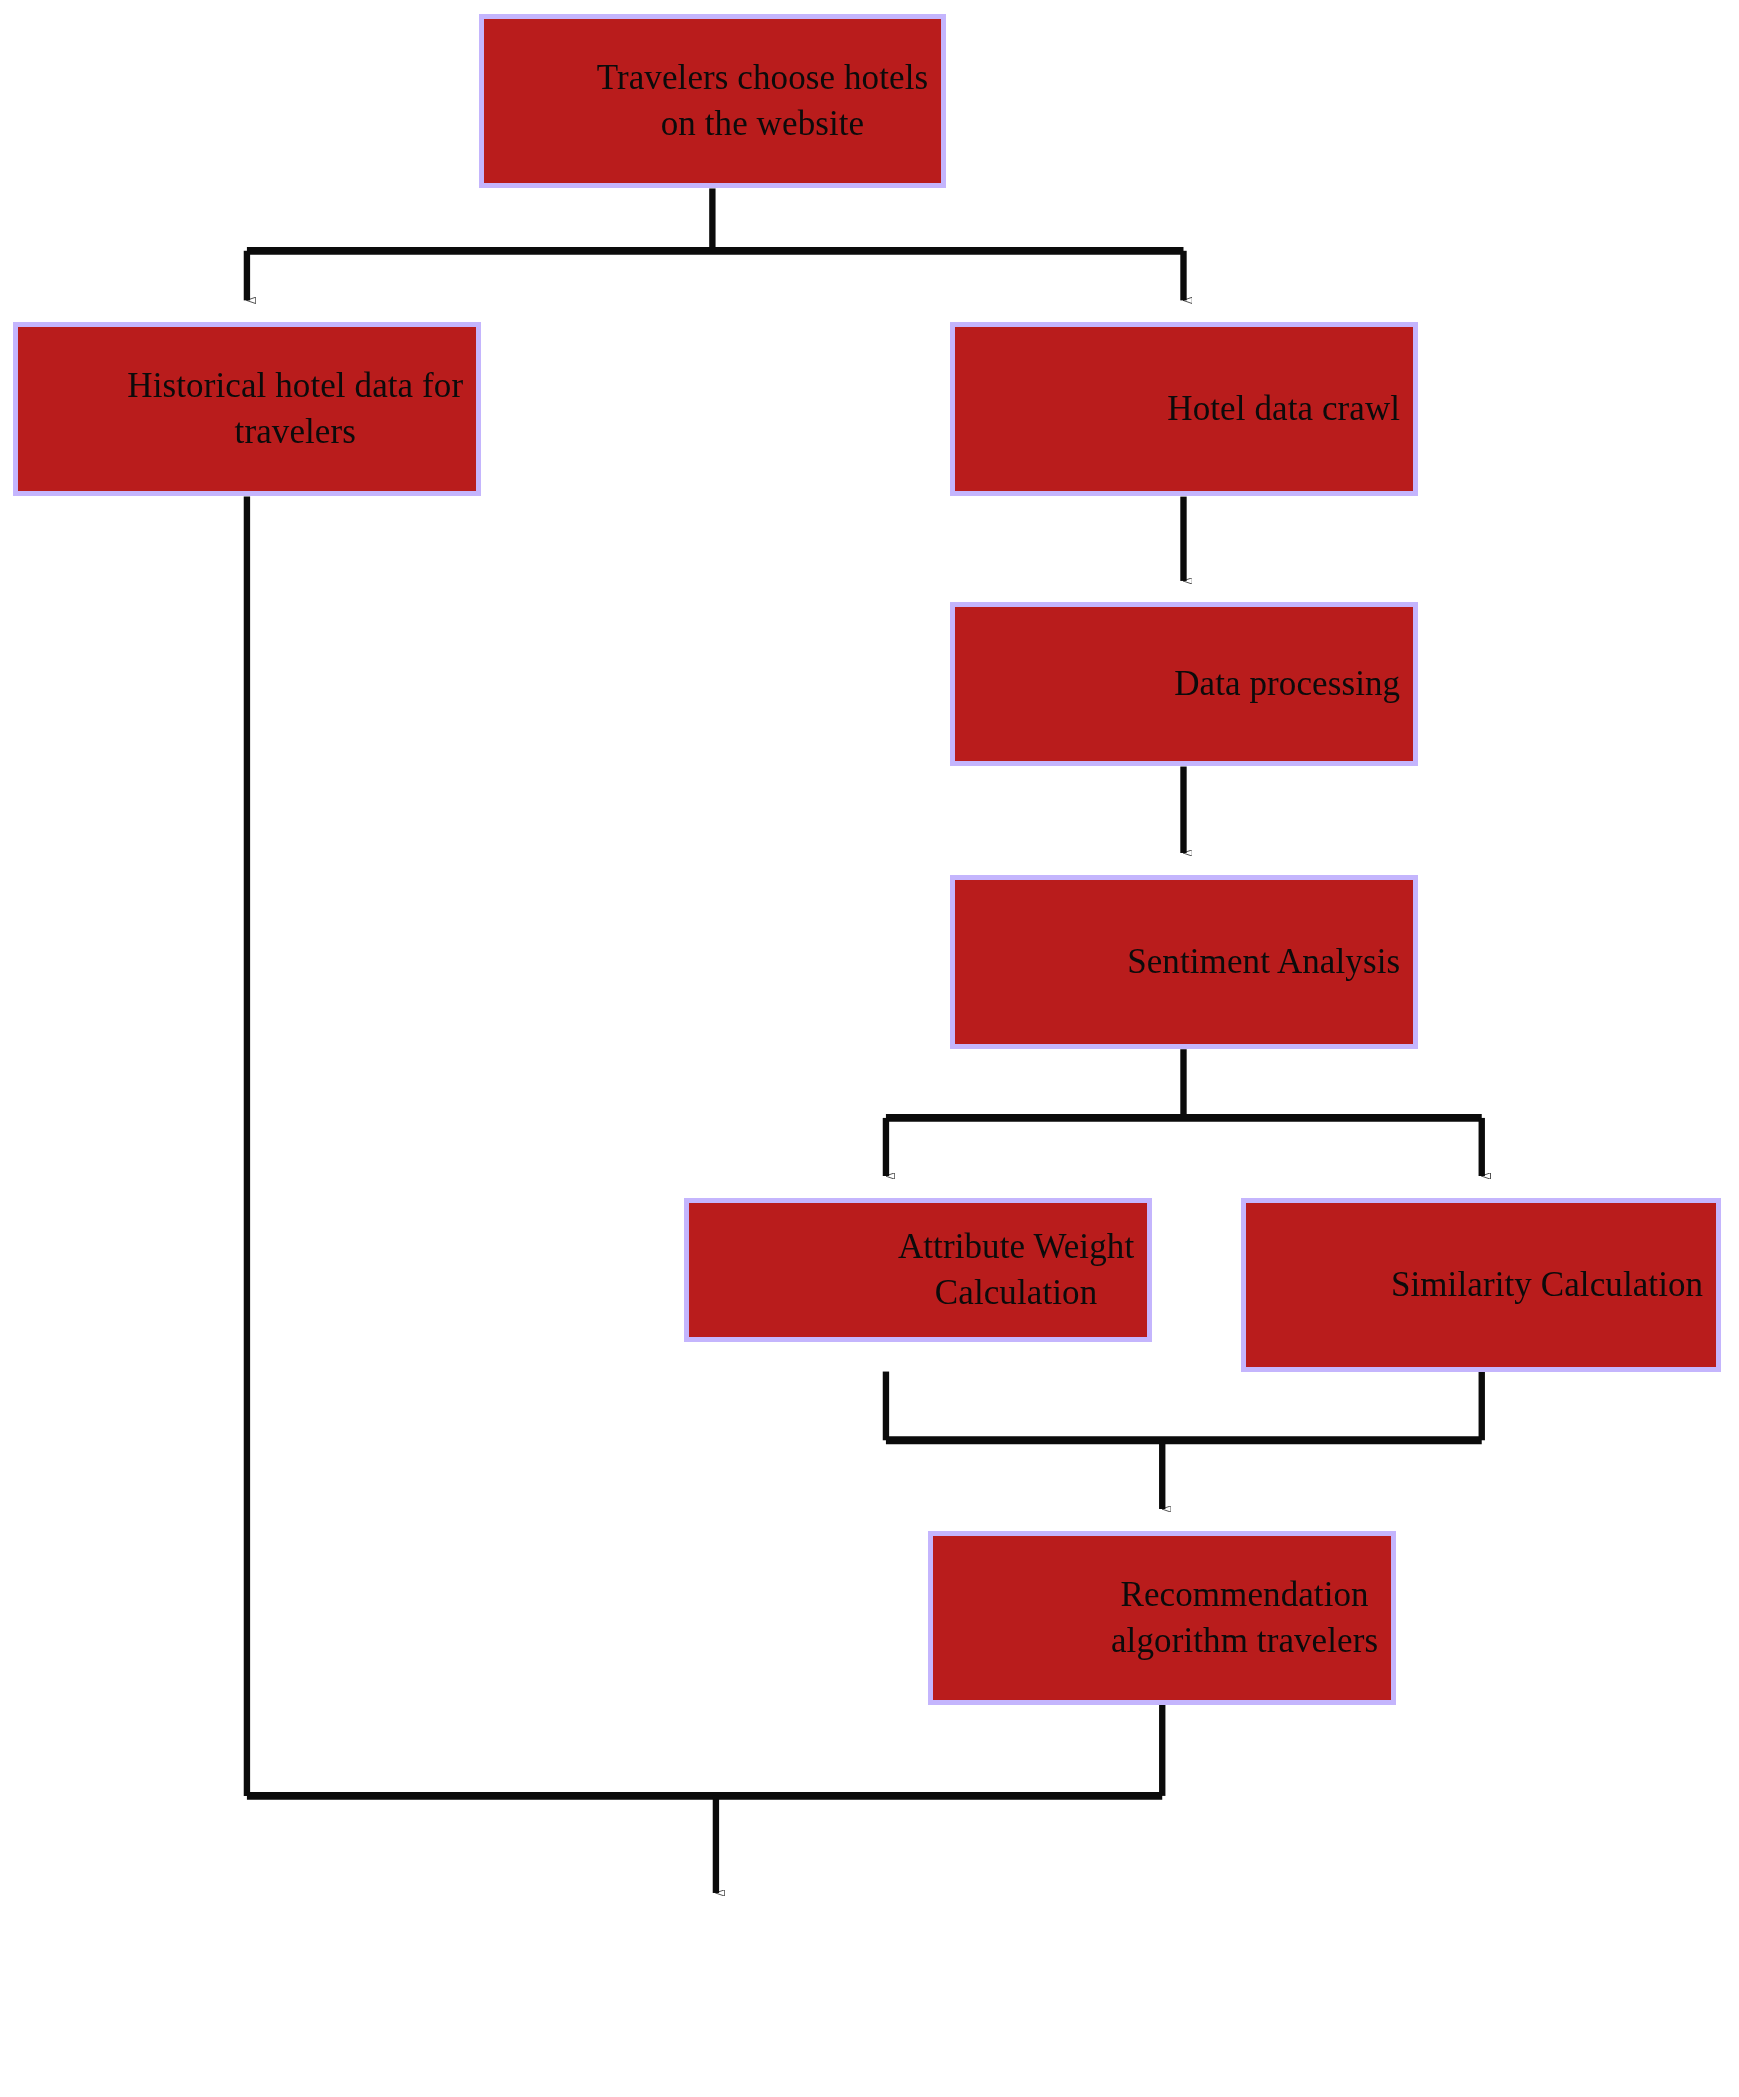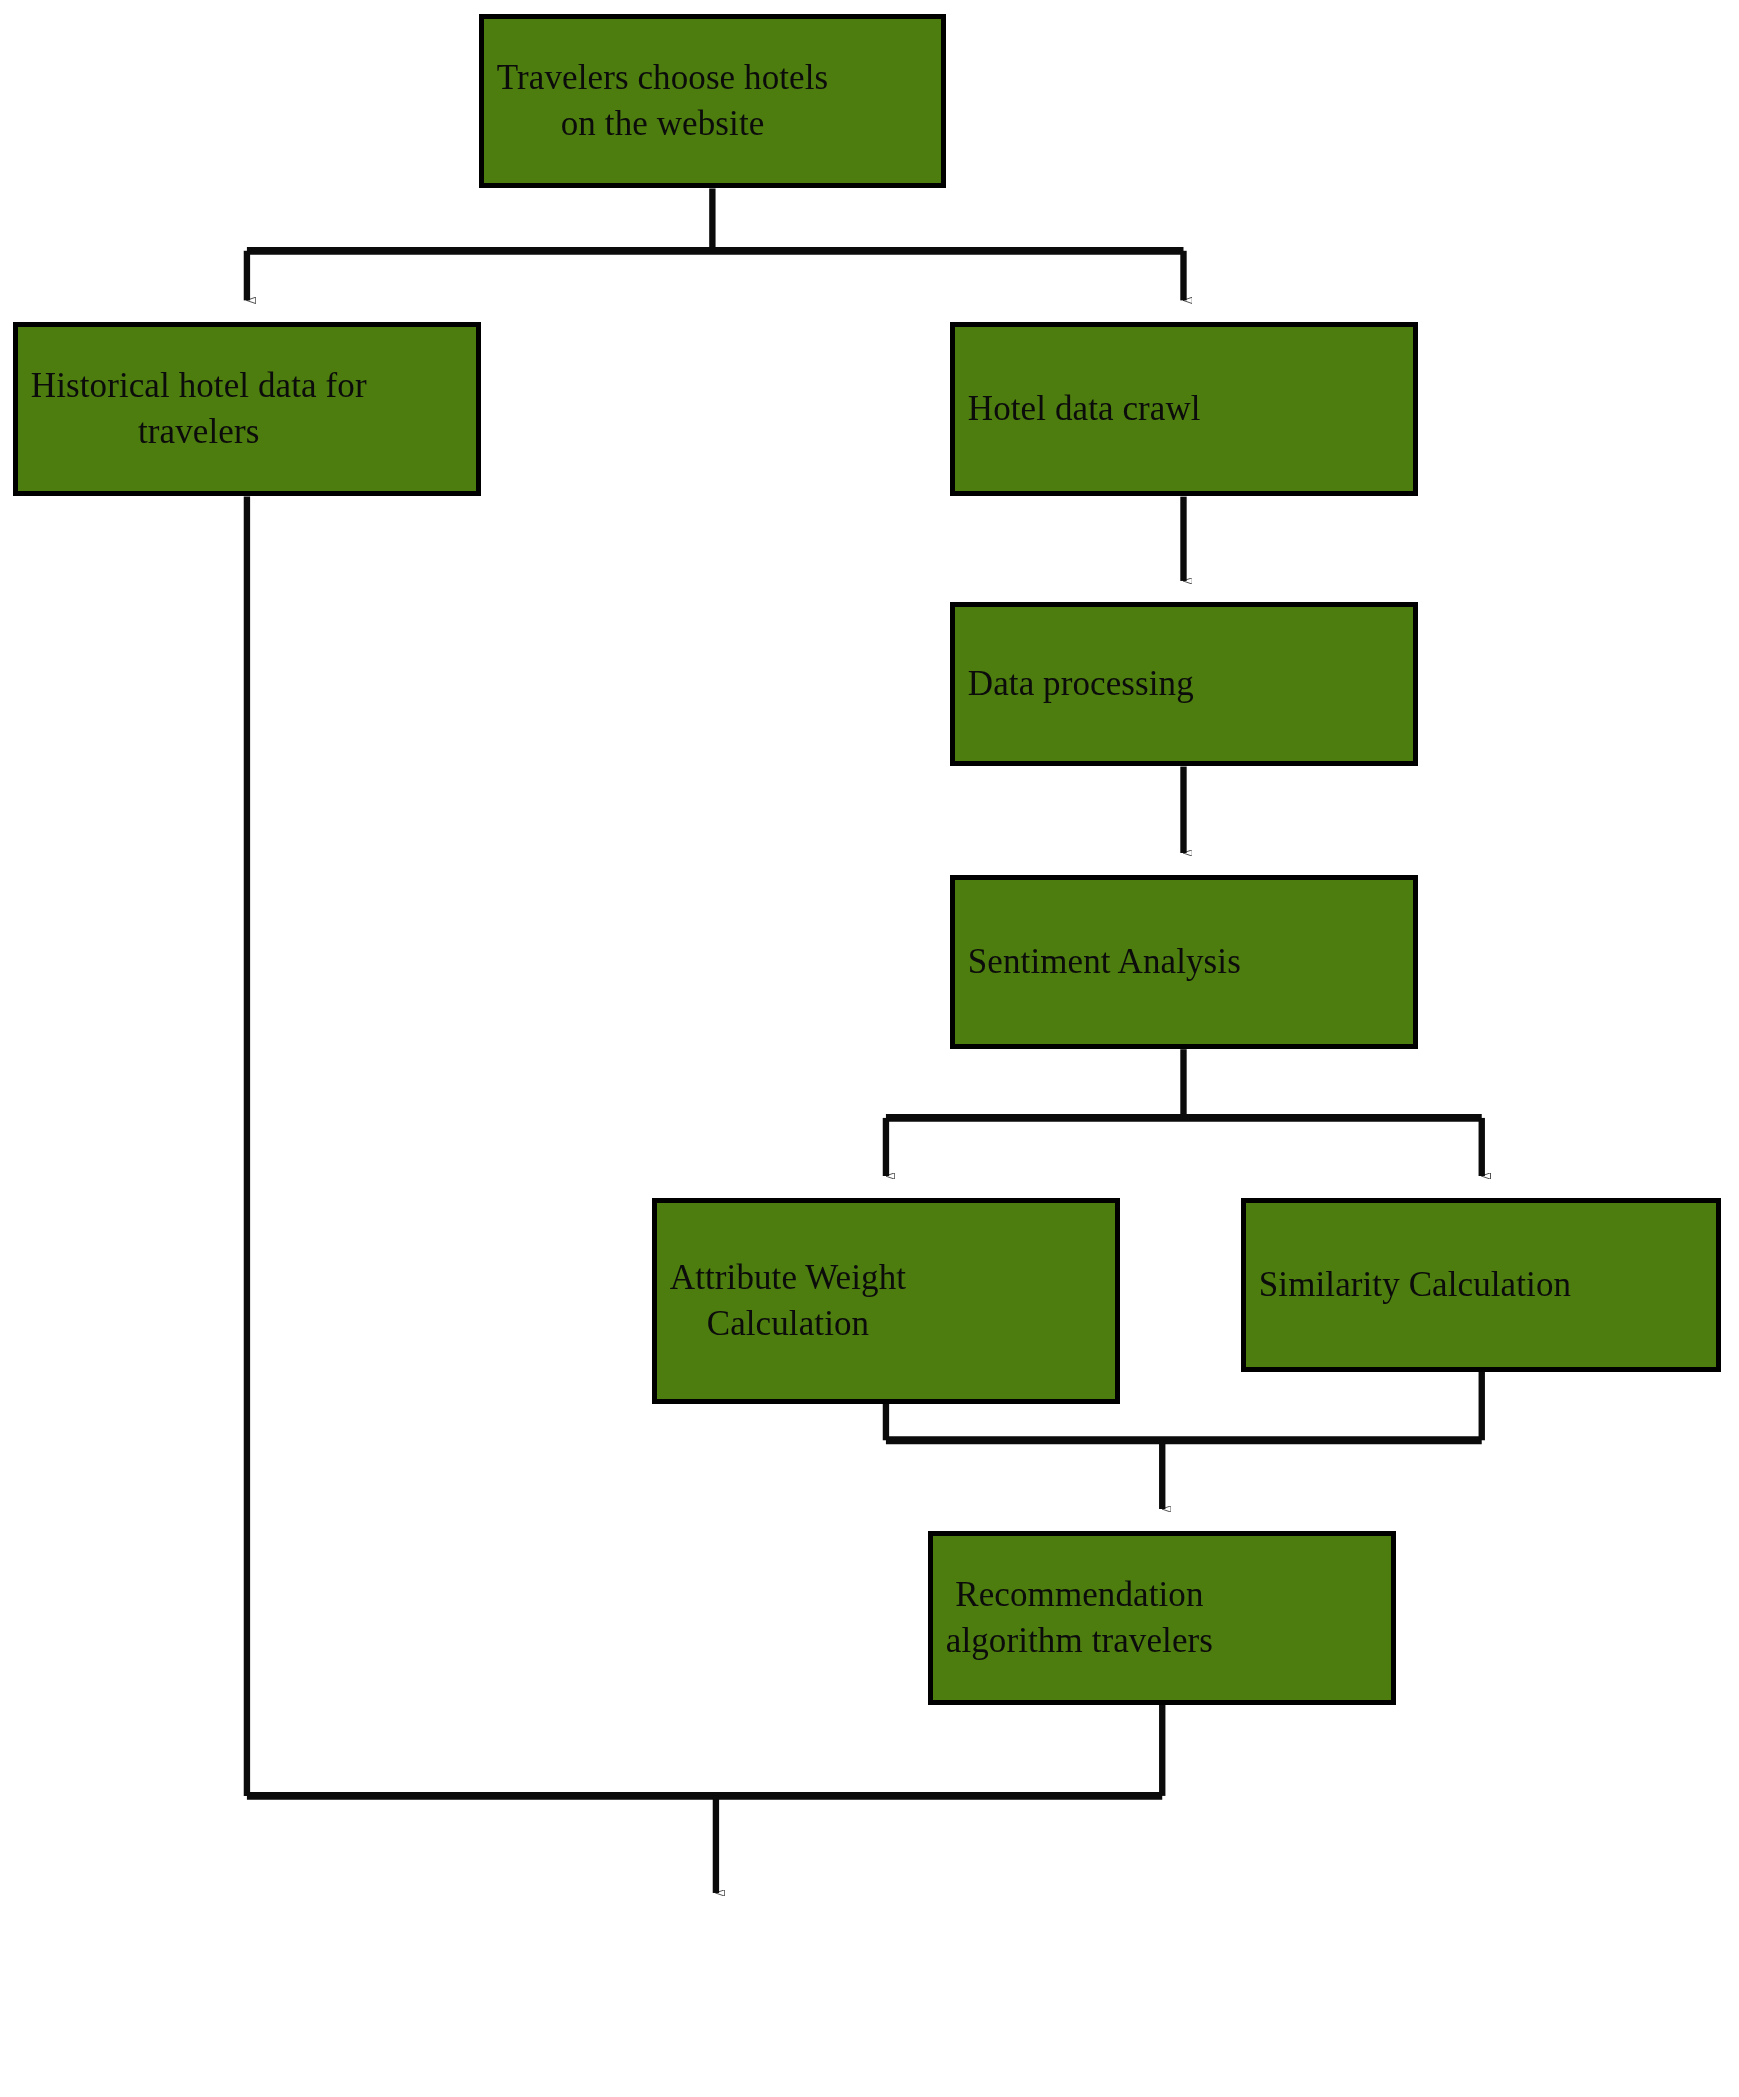--- a/index.html
+++ b/index.html
@@ -11,25 +11,25 @@
     position: relative;
     width: 1740px;
     height: 2097px;
     background: #ffffff;
     overflow: hidden;
     font-family: "Liberation Serif", "DejaVu Serif", serif;
   }
   .node {
     position: absolute;
     box-sizing: border-box;
-    border: 5px solid #000000;
-    background: #4d7c0f;
+    border: 5px solid #c4b5fd;
+    background: #b91c1c;
     display: flex;
     align-items: center;
-    justify-content: flex-start;
+    justify-content: flex-end;
     text-align: center;
   }
   .node-label {
     font-family: "Liberation Serif", "DejaVu Serif", serif;
     font-size: 35px;
     line-height: 1.32;
     color: #0b0b0b;
     letter-spacing: 0.1px;
     padding: 0 12.8px;
     white-space: pre-line;
@@ -102,21 +102,21 @@
   </div>
 
   <div class="node" style="left:950px; top:875px; width:468px; height:174px;">
     <div class="node-label">Sentiment Analysis</div>
   </div>
 
   <div class="node" style="left:950px; top:602px; width:468px; height:164px;">
     <div class="node-label">Data processing</div>
   </div>
 
-  <div class="node" style="left:652px; top:1198px; width:468px; height:206px;">
+  <div class="node" style="left:684px; top:1198px; width:468px; height:144px;">
     <div class="node-label">Attribute Weight
 Calculation</div>
   </div>
 
   <div class="node" style="left:1241px; top:1198px; width:480px; height:174px;">
     <div class="node-label">Similarity Calculation</div>
   </div>
 
   <div class="node" style="left:928px; top:1531px; width:468px; height:174px;">
     <div class="node-label">Recommendation

